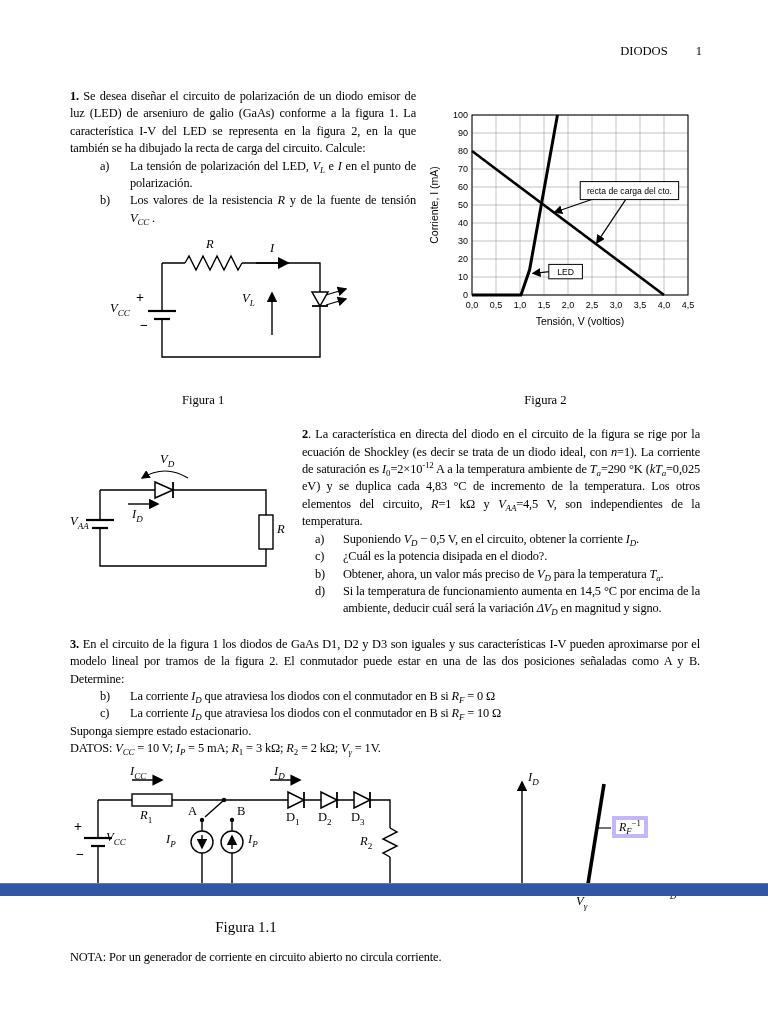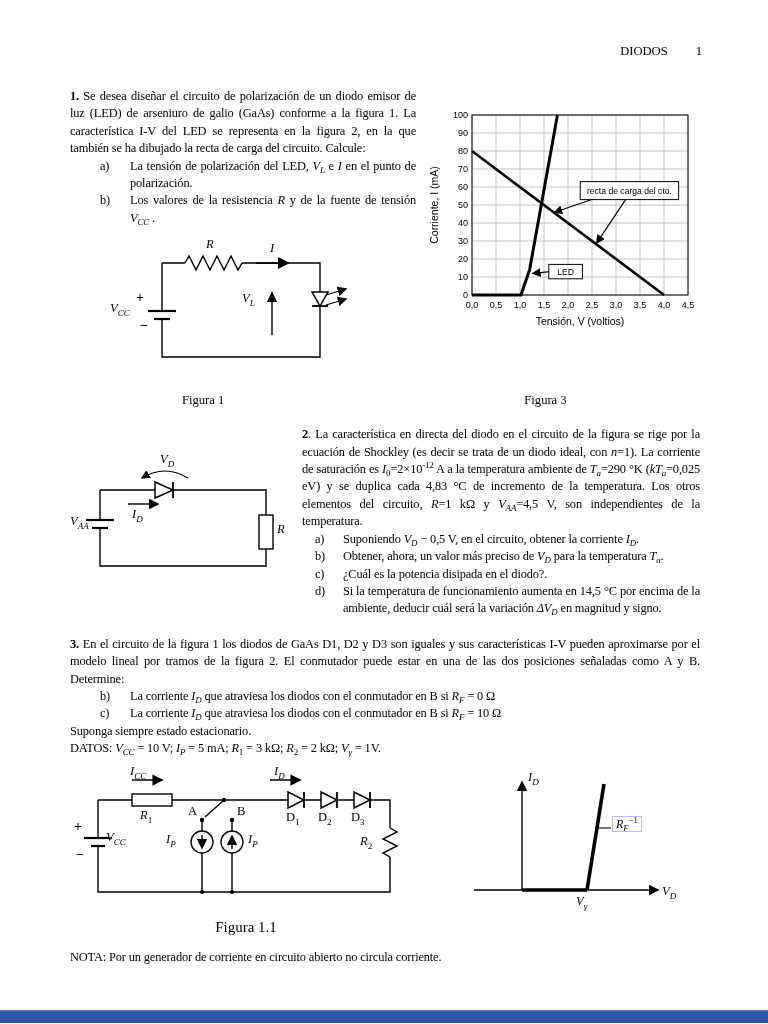--- a/index.html
+++ b/index.html
@@ -1,36 +1,36 @@
 <!DOCTYPE html>
 <html><head>
 <meta charset="utf-8">
 <style>
   * { margin:0; padding:0; box-sizing:border-box; }
   html,body { width:768px; height:1024px; }
   body { background:#fff; color:#000; font-family:"Liberation Serif", serif; position:relative; overflow:hidden; }
-  .page { position:relative; width:768px; height:1023px; background:#fff; }
+  .page { position:relative; width:768px; height:896px; background:#fff; }
   .header { position:absolute; top:44px; right:66px; font-size:12.6px; }
   .header .num { margin-left:28px; }
   .content { position:absolute; top:88px; left:70px; width:630px; }
   .para { font-size:12.4px; line-height:17.4px; text-align:justify; letter-spacing:-0.15px; }
   sub,sup { font-size:0.72em; line-height:0; }
   .li { display:flow-root; font-size:12.4px; line-height:17.4px; text-align:justify; letter-spacing:-0.15px; }
   .li-1 { padding-left:60px; text-indent:-30px; }
   .li-1 .li-label { display:inline-block; width:30px; text-indent:0; }
   .li-2 { padding-left:41px; text-indent:-28px; }
   .li-2 .li-label { display:inline-block; width:28px; text-indent:0; }
   .float-right-chart { float:right; width:274px; margin:19px 0 4px 10px; }
   .float-left-circuit { float:left; width:222px; margin:26px 10px 8px 0; }
   .figwrap { display:flow-root; margin:8px 0 0 40px; }
   .fig { position:relative; }
   .fig svg { display:block; }
   .clabel { position:absolute; font-size:12.6px; white-space:nowrap; line-height:14px; }
   .bold { font-weight:bold; font-size:14px; }
-  .boxed { border:1px solid #c4b5fd; padding:0 3px; font-size:12px; }
+  .boxed { border:4px solid #c4b5fd; padding:0 3px; font-size:12px; }
   .cap-row { clear:both; display:flex; padding-top:8px;text-align:right; }
   .cap-row .c2 { margin-left:300px; }
   .caption { font-size:12.6px; }
   .p2 { margin-top:18px; }
   .p3 { margin-top:18px; }
   .clear { clear:both; }
   .figrow { display:flex; align-items:flex-start; margin-top:6px; }
   .figcol-l { width:344px; margin-left:4px; }
   .figcol-r { width:228px; margin-left:auto; margin-right:12px; }
   .capcenter { text-align:center; margin-top:3px; font-size:15px; }
@@ -143,21 +143,21 @@
           <div class="clabel" style="left:160px;top:6px;"><i>I</i></div>
           <div class="clabel" style="left:0px;top:66px;"><i>V<sub>CC</sub></i></div>
           <div class="clabel bold" style="left:26px;top:56px;">+</div>
           <div class="clabel bold" style="left:30px;top:84px;">−</div>
           <div class="clabel" style="left:132px;top:56px;"><i>V<sub>L</sub></i></div>
         </div>
       </div>
 
       <div class="cap-row">
         <span class="caption" style="margin-left:112px;">Figura 1</span>
-        <span class="caption c2">Figura 3</span>
+        <span class="caption c2">Figura 2</span>
       </div>
     </section>
 
     <section class="p2">
       <div class="float-left-circuit fig" style="height:128px;">
         <svg width="222" height="128">
           <path d="M30,38 H85 M103,38 H196 V63 M196,97 V114 H30 V76 M30,68 V38" stroke="#000" stroke-width="1.4" fill="none"></path>
           <line x1="16" y1="68" x2="44" y2="68" stroke="#000" stroke-width="2.2"></line>
           <line x1="22" y1="76" x2="38" y2="76" stroke="#000" stroke-width="2.2"></line>
           <polygon points="85,30 85,46 103,38" fill="#fff" stroke="#000" stroke-width="1.5"></polygon>
@@ -170,24 +170,24 @@
         <div class="clabel" style="left:62px;top:55px;"><i>I<sub>D</sub></i></div>
         <div class="clabel" style="left:0px;top:62px;"><i>V<sub>AA</sub></i></div>
         <div class="clabel" style="left:207px;top:70px;"><i>R</i></div>
       </div>
 
       <p class="para"><b>2</b>. La característica en directa del diodo en el circuito de la figura se rige por la ecuación de Shockley (es decir se trata de un diodo ideal, con <i>n</i>=1). La corriente de saturación es <i>I</i><sub>0</sub>=2×10<sup>-12</sup> A a la temperatura ambiente de <i>T<sub>a</sub></i>=290 °K (<i>kT<sub>a</sub></i>=0,025 eV) y se duplica cada 4,83 °C de incremento de la temperatura. Los otros elementos del circuito, <i>R</i>=1 kΩ y <i>V<sub>AA</sub></i>=4,5 V, son independientes de la temperatura.</p>
       <div class="li li-2">
         <span class="li-label">a)</span><span>Suponiendo <i>V<sub>D</sub></i> − 0,5 V, en el circuito, obtener la corriente <i>I<sub>D</sub></i>.</span>
       </div>
       <div class="li li-2">
+        <span class="li-label">c)</span><span>¿Cuál es la potencia disipada en el diodo?.</span>
+      </div>
+      <div class="li li-2">
         <span class="li-label">b)</span><span>Obtener, ahora, un valor más preciso de <i>V<sub>D</sub></i> para la temperatura <i>T<sub>a</sub></i>.</span>
-      </div>
-      <div class="li li-2">
-        <span class="li-label">c)</span><span>¿Cuál es la potencia disipada en el diodo?.</span>
       </div>
       <div class="li li-2">
         <span class="li-label">d)</span><span>Si la temperatura de funcionamiento aumenta en 14,5 °C por encima de la ambiente, deducir cuál será la variación <i>ΔV<sub>D</sub></i> en magnitud y signo.</span>
       </div>
       <div class="clear"></div>
     </section>
 
     <section class="p3">
       <p class="para"><b>3.</b> En el circuito de la figura 1 los diodos de GaAs D1, D2 y D3 son iguales y sus características I-V pueden aproximarse por el modelo lineal por tramos de la figura 2. El conmutador puede estar en una de las dos posiciones señaladas como A y B. Determine:</p>
       <div class="li li-1">

